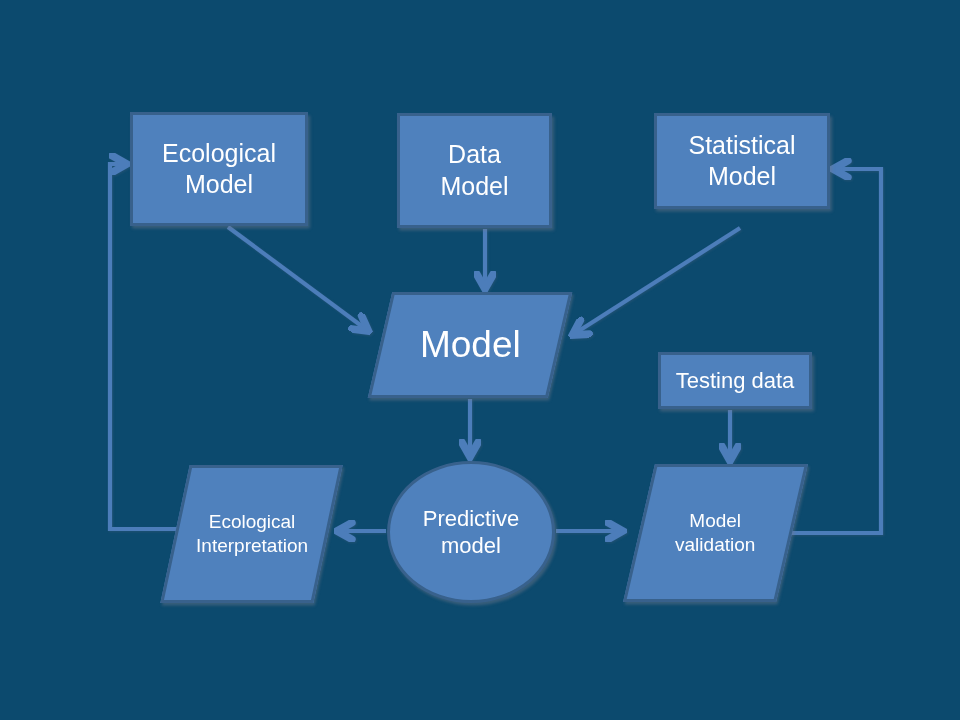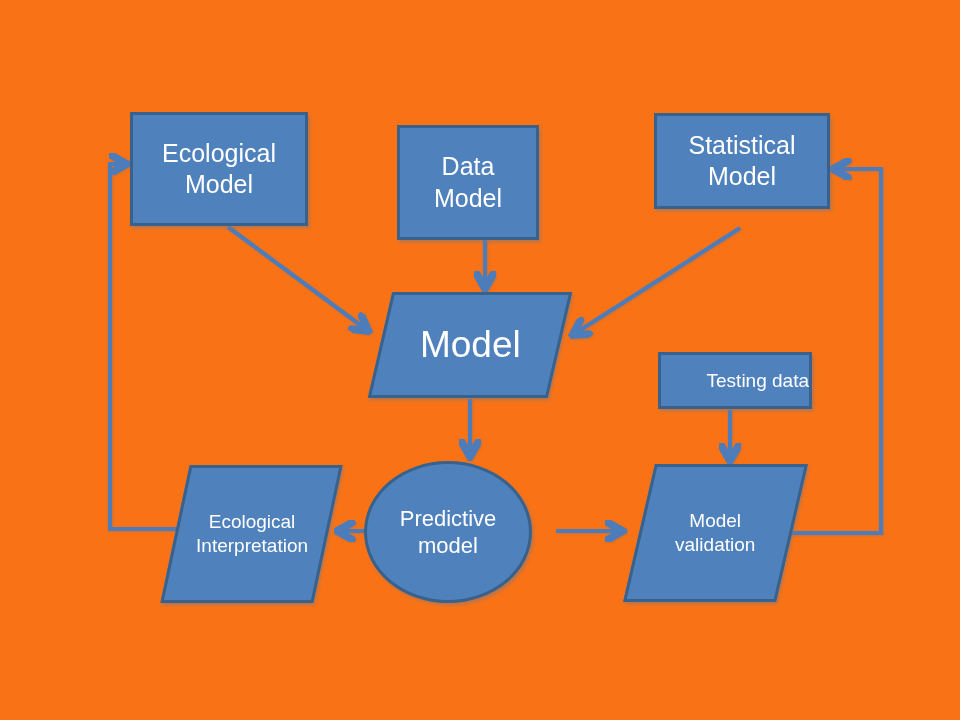--- a/index.html
+++ b/index.html
@@ -5,21 +5,21 @@
   html, body {
     margin: 0;
     padding: 0;
     background: #ffffff;
   }
   * { box-sizing: border-box; }
   .canvas {
     position: relative;
     width: 960px;
     height: 720px;
-    background: #f97316;
+    background: #0c4a6e;
     font-family: "Liberation Sans", sans-serif;
     overflow: hidden;
   }
   .connectors {
     position: absolute;
     left: 0; top: 0;
     width: 960px;
     height: 720px;
     filter: drop-shadow(1px 1.5px 1px rgba(90,105,130,0.25));
   }
@@ -38,38 +38,38 @@
     align-items: center;
     justify-content: center;
     text-align: center;
     box-shadow: 2px 2.5px 3px rgba(110,120,140,0.45);
   }
   .node .label {
     white-space: pre-line;
     line-height: 1.25;
   }
   .rect-lg { font-size: 25px; }
-  .rect-sm { font-size: 19px; justify-content: flex-end; }
+  .rect-sm { font-size: 22px; }
   .para { transform: skewX(-13deg); }
   .para > .label { transform: skewX(13deg); }
   .para-12 { transform: skewX(-12deg); }
   .para-12 > .label { transform: skewX(12deg); }
   .ellipse {
     border-radius: 50%;
     font-size: 22px;
   }
 
   
   #eco-model   { left: 130px; top: 112px; width: 178px; height: 114px; }
-  #data-model  { left: 397px; top: 125px; width: 142px; height: 115px; }
+  #data-model  { left: 397px; top: 113px; width: 155px; height: 115px; }
   #stat-model  { left: 654px; top: 113px; width: 176px; height: 96px; }
   #model       { left: 380px; top: 292px; width: 180px; height: 106px; font-size: 37px; }
   #testing     { left: 658px; top: 352px; width: 154px; height: 57px; }
   #eco-interp  { left: 175px; top: 465px; width: 153px; height: 138px; font-size: 19px; }
-  #predictive  { left: 364px; top: 461px; width: 168px; height: 142px; text-align: center; }
+  #predictive  { left: 387px; top: 461px; width: 168px; height: 142px; text-align: center; }
   #validation  { left: 639px; top: 464px; width: 153px; height: 138px; font-size: 19px; }
 </style>
 </head>
 <body>
 
 <div class="canvas">
 
   <svg class="connectors" width="960" height="720" viewBox="0 0 960 720" xmlns="http://www.w3.org/2000/svg">
     <defs>
       <marker id="arrowhead" viewBox="0 0 12 12" refX="9" refY="6" markerWidth="22" markerHeight="22" orient="auto" markerUnits="userSpaceOnUse">

